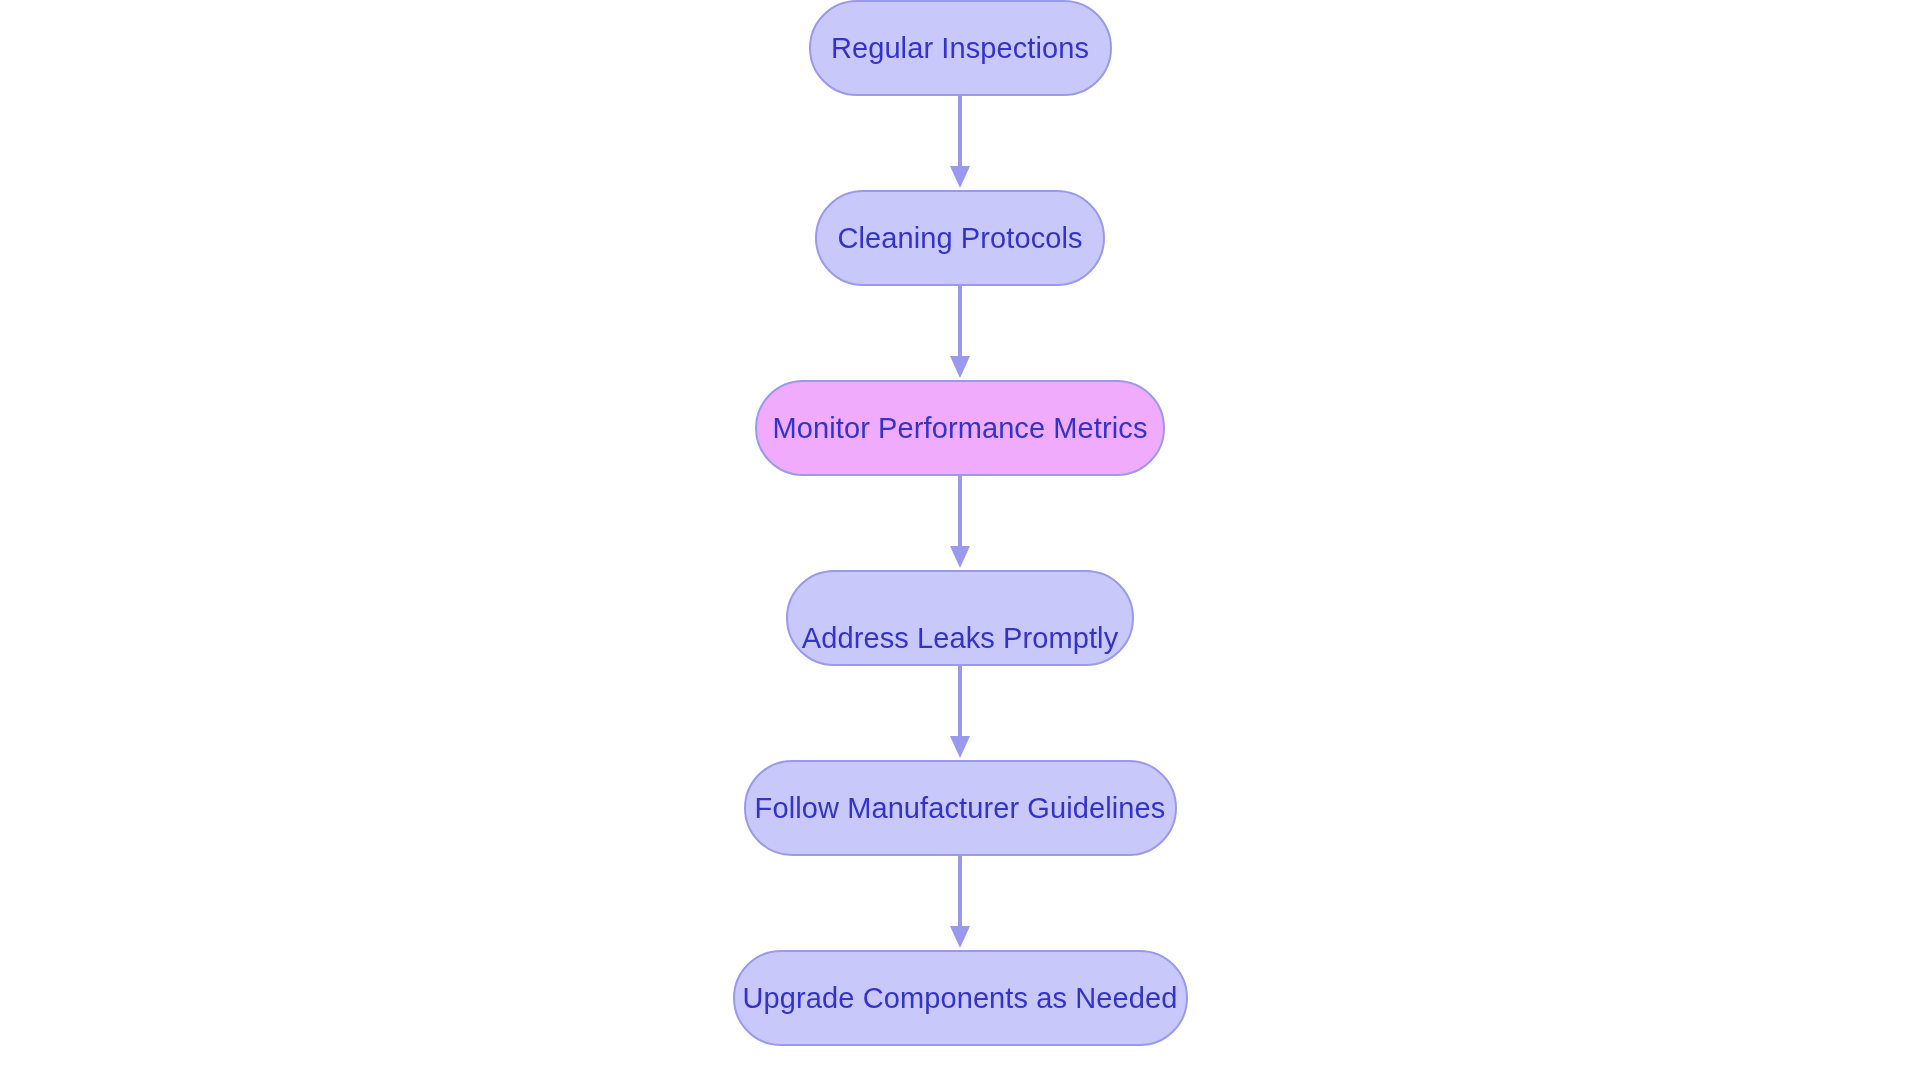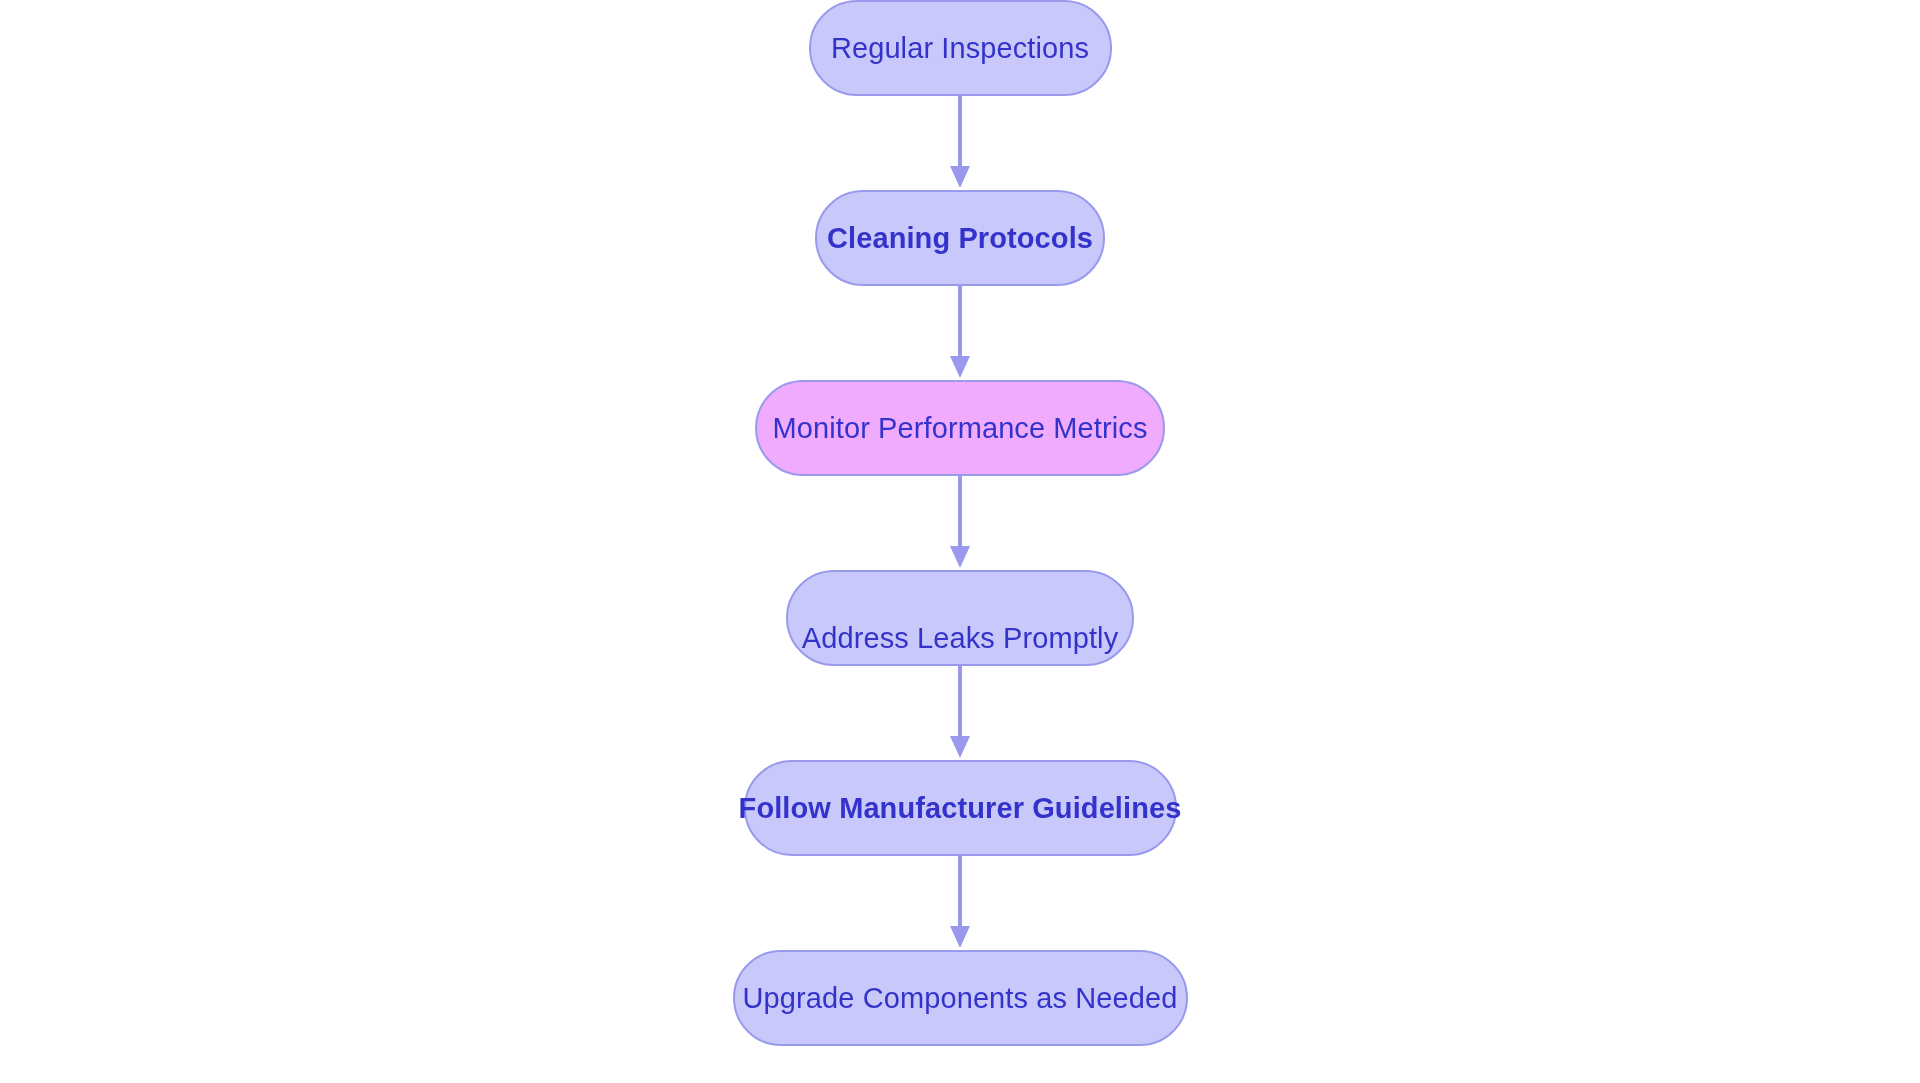--- a/index.html
+++ b/index.html
@@ -93,21 +93,21 @@
     </div>
 
     <div class="connector">
       <svg width="24" height="94" viewBox="0 0 24 94" aria-hidden="true">
         <line class="connector-line" x1="12" y1="0" x2="12" y2="76" stroke="#9999ee"></line>
         <polygon class="connector-head" points="12,92 2,70 22,70" fill="#9999ee"></polygon>
       </svg>
     </div>
 
     <div class="node" style="width: 290px; background: rgb(200, 200, 250); border-color: rgb(153, 153, 238);">
-      <span class="node-label" style="color: rgb(51, 51, 204); font-weight: bold;">Cleaning Protocols</span>
+      <span class="node-label" style="color: rgb(51, 51, 204);">Cleaning Protocols</span>
     </div>
 
     <div class="connector">
       <svg width="24" height="94" viewBox="0 0 24 94" aria-hidden="true">
         <line class="connector-line" x1="12" y1="0" x2="12" y2="76" stroke="#9999ee"></line>
         <polygon class="connector-head" points="12,92 2,70 22,70" fill="#9999ee"></polygon>
       </svg>
     </div>
 
     <div class="node" style="width: 410px; background: #f0abfc; border-color: rgb(153, 153, 238);">
@@ -126,21 +126,21 @@
     </div>
 
     <div class="connector">
       <svg width="24" height="94" viewBox="0 0 24 94" aria-hidden="true">
         <line class="connector-line" x1="12" y1="0" x2="12" y2="76" stroke="#9999ee"></line>
         <polygon class="connector-head" points="12,92 2,70 22,70" fill="#9999ee"></polygon>
       </svg>
     </div>
 
     <div class="node" style="width: 433px; background: rgb(200, 200, 250); border-color: rgb(153, 153, 238);">
-      <span class="node-label" style="color: rgb(51, 51, 204); font-weight: bold;">Follow Manufacturer Guidelines</span>
+      <span class="node-label" style="color: rgb(51, 51, 204);">Follow Manufacturer Guidelines</span>
     </div>
 
     <div class="connector">
       <svg width="24" height="94" viewBox="0 0 24 94" aria-hidden="true">
         <line class="connector-line" x1="12" y1="0" x2="12" y2="76" stroke="#9999ee"></line>
         <polygon class="connector-head" points="12,92 2,70 22,70" fill="#9999ee"></polygon>
       </svg>
     </div>
 
     <div class="node" style="width: 455px; background: rgb(200, 200, 250); border-color: rgb(153, 153, 238);">

